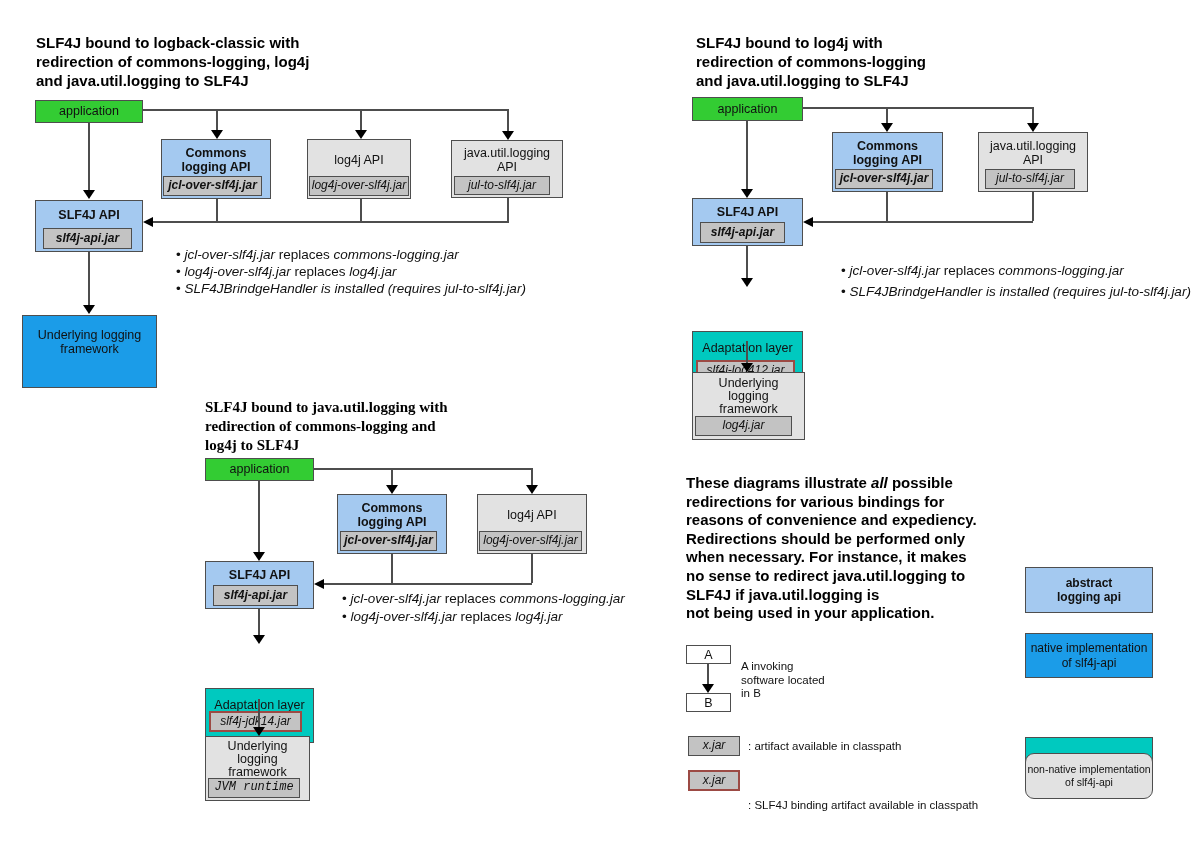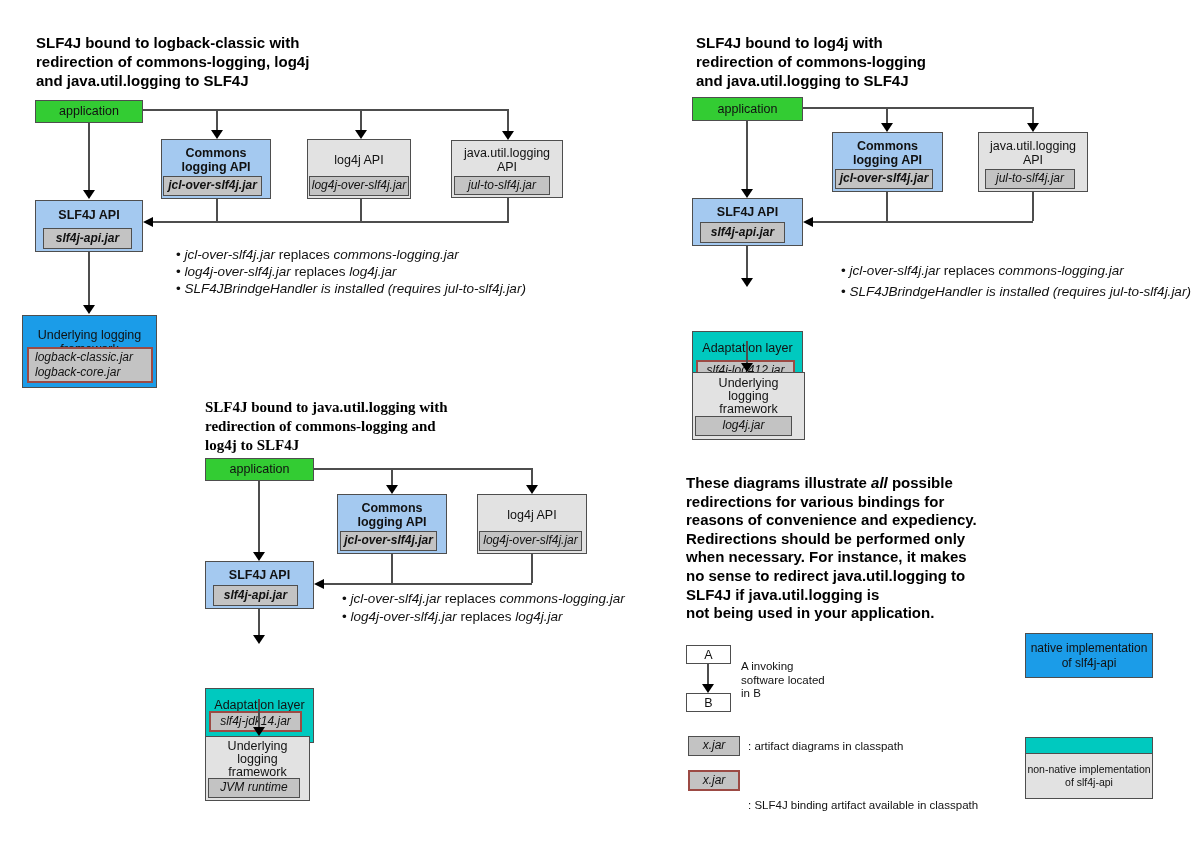--- a/index.html
+++ b/index.html
@@ -64,22 +64,20 @@
   </div>
 
   <div class="node bg-lightblue" style="left:35px;top:200px;width:108px;height:52px;">
     <div class="node-label" style="top:7px;">SLF4J API</div>
     <div class="tag" style="left:7px;bottom:2px;width:89px;height:21px;">slf4j-api.jar</div>
   </div>
 
   <div class="node bg-blue" style="left:22px;top:315px;width:135px;height:73px;">
     <div class="node-label" style="top:12px;">Underlying logging
 framework</div>
-    <div class="tag binding" style="left:4px;bottom:4px;width:126px;height:36px;justify-content:flex-start;padding-left:6px;text-align:left;">logback-classic.jar
-logback-core.jar</div>
   </div>
 
   <div class="ln" style="left:143px;top:109px;width:366px;height:1.5px;"></div>
   <div class="ln" style="left:216px;top:109px;width:1.5px;height:22px;"></div>
   <div class="ln" style="left:360px;top:109px;width:1.5px;height:22px;"></div>
   <div class="ln" style="left:507px;top:109px;width:1.5px;height:22px;"></div>
   <div class="ah-d" style="left:211px;top:130px;"></div>
   <div class="ah-d" style="left:355px;top:130px;"></div>
   <div class="ah-d" style="left:502px;top:131px;"></div>
   <div class="ln" style="left:88px;top:123px;width:1.5px;height:67px;"></div>
@@ -182,21 +180,21 @@
 
   <div class="node bg-teal" style="left:205px;top:644px;width:109px;height:55px;">
     <div class="node-label" style="top:9px;">Adaptation layer</div>
     <div class="tag binding" style="left:3px;bottom:10px;width:93px;height:21px;">slf4j-jdk14.jar</div>
   </div>
 
   <div class="node bg-gray" style="left:205px;top:736px;width:105px;height:65px;">
     <div class="node-label" style="top:3px;line-height:13px;">Underlying
 logging
 framework</div>
-    <div class="tag" style="left:2px;bottom:2px;width:92px;height:20px;">JVM runtime</div>
+    <div class="tag" style="left:2px;bottom:2px;width:92px;height:20px;font-family:Liberation Mono, monospace;">JVM runtime</div>
   </div>
 
   <div class="ln" style="left:314px;top:468px;width:218px;height:1.5px;"></div>
   <div class="ln" style="left:391px;top:468px;width:1.5px;height:18px;"></div>
   <div class="ln" style="left:531px;top:468px;width:1.5px;height:18px;"></div>
   <div class="ah-d" style="left:386px;top:485px;"></div>
   <div class="ah-d" style="left:526px;top:485px;"></div>
   <div class="ln" style="left:258px;top:481px;width:1.5px;height:71px;"></div>
   <div class="ah-d" style="left:253px;top:552px;"></div>
   <div class="ln" style="left:323px;top:583px;width:209px;height:1.5px;"></div>
@@ -228,24 +226,26 @@
   <div class="ln" style="left:707px;top:664px;width:1.5px;height:20px;"></div>
   <div class="ah-d" style="left:702px;top:684px;"></div>
   <div class="node bg-white" style="left:686px;top:693px;width:45px;height:19px;border-width:1px;">
     <div class="node-label" style="top:2px;">B</div>
   </div>
   <div class="smalltext" style="left:741px;top:660px;">A invoking
 software located
 in B</div>
 
   <div class="tag" style="left:688px;top:736px;width:52px;height:20px;">x.jar</div>
-  <div class="smalltext" style="left:748px;top:740px;white-space:nowrap;">: artifact diagrams in classpath</div>
+  <div class="smalltext" style="left:748px;top:740px;white-space:nowrap;">: artifact available in classpath</div>
 
   <div class="tag binding" style="left:688px;top:770px;width:52px;height:21px;">x.jar</div>
   <div class="smalltext" style="left:748px;top:775px;white-space:nowrap;margin-top:24px;">: SLF4J binding artifact available in classpath</div>
 
+  <div class="clbox bg-lightblue" style="left:1025px;top:567px;width:128px;height:46px;">abstract
+logging api</div>
   <div class="clbox bg-blue" style="left:1025px;top:633px;width:128px;height:45px;">native implementation
 of slf4j-api</div>
   <div class="clbox bg-teal" style="left:1025px;top:693px;width:128px;height:46px;">adaptation layer</div>
-  <div class="clbox bg-gray" style="left:1025px;top:753px;width:128px;height:46px;font-size:10.5px;line-height:13px;">non-native implementation
+  <div class="clbox bg-gray" style="left:1025px;top:753px;width:128px;height:46px;font-size:10.5px;line-height:13px;border-radius:9px;">non-native implementation
 of slf4j-api</div>
 
 </div>
 
 </body></html>

